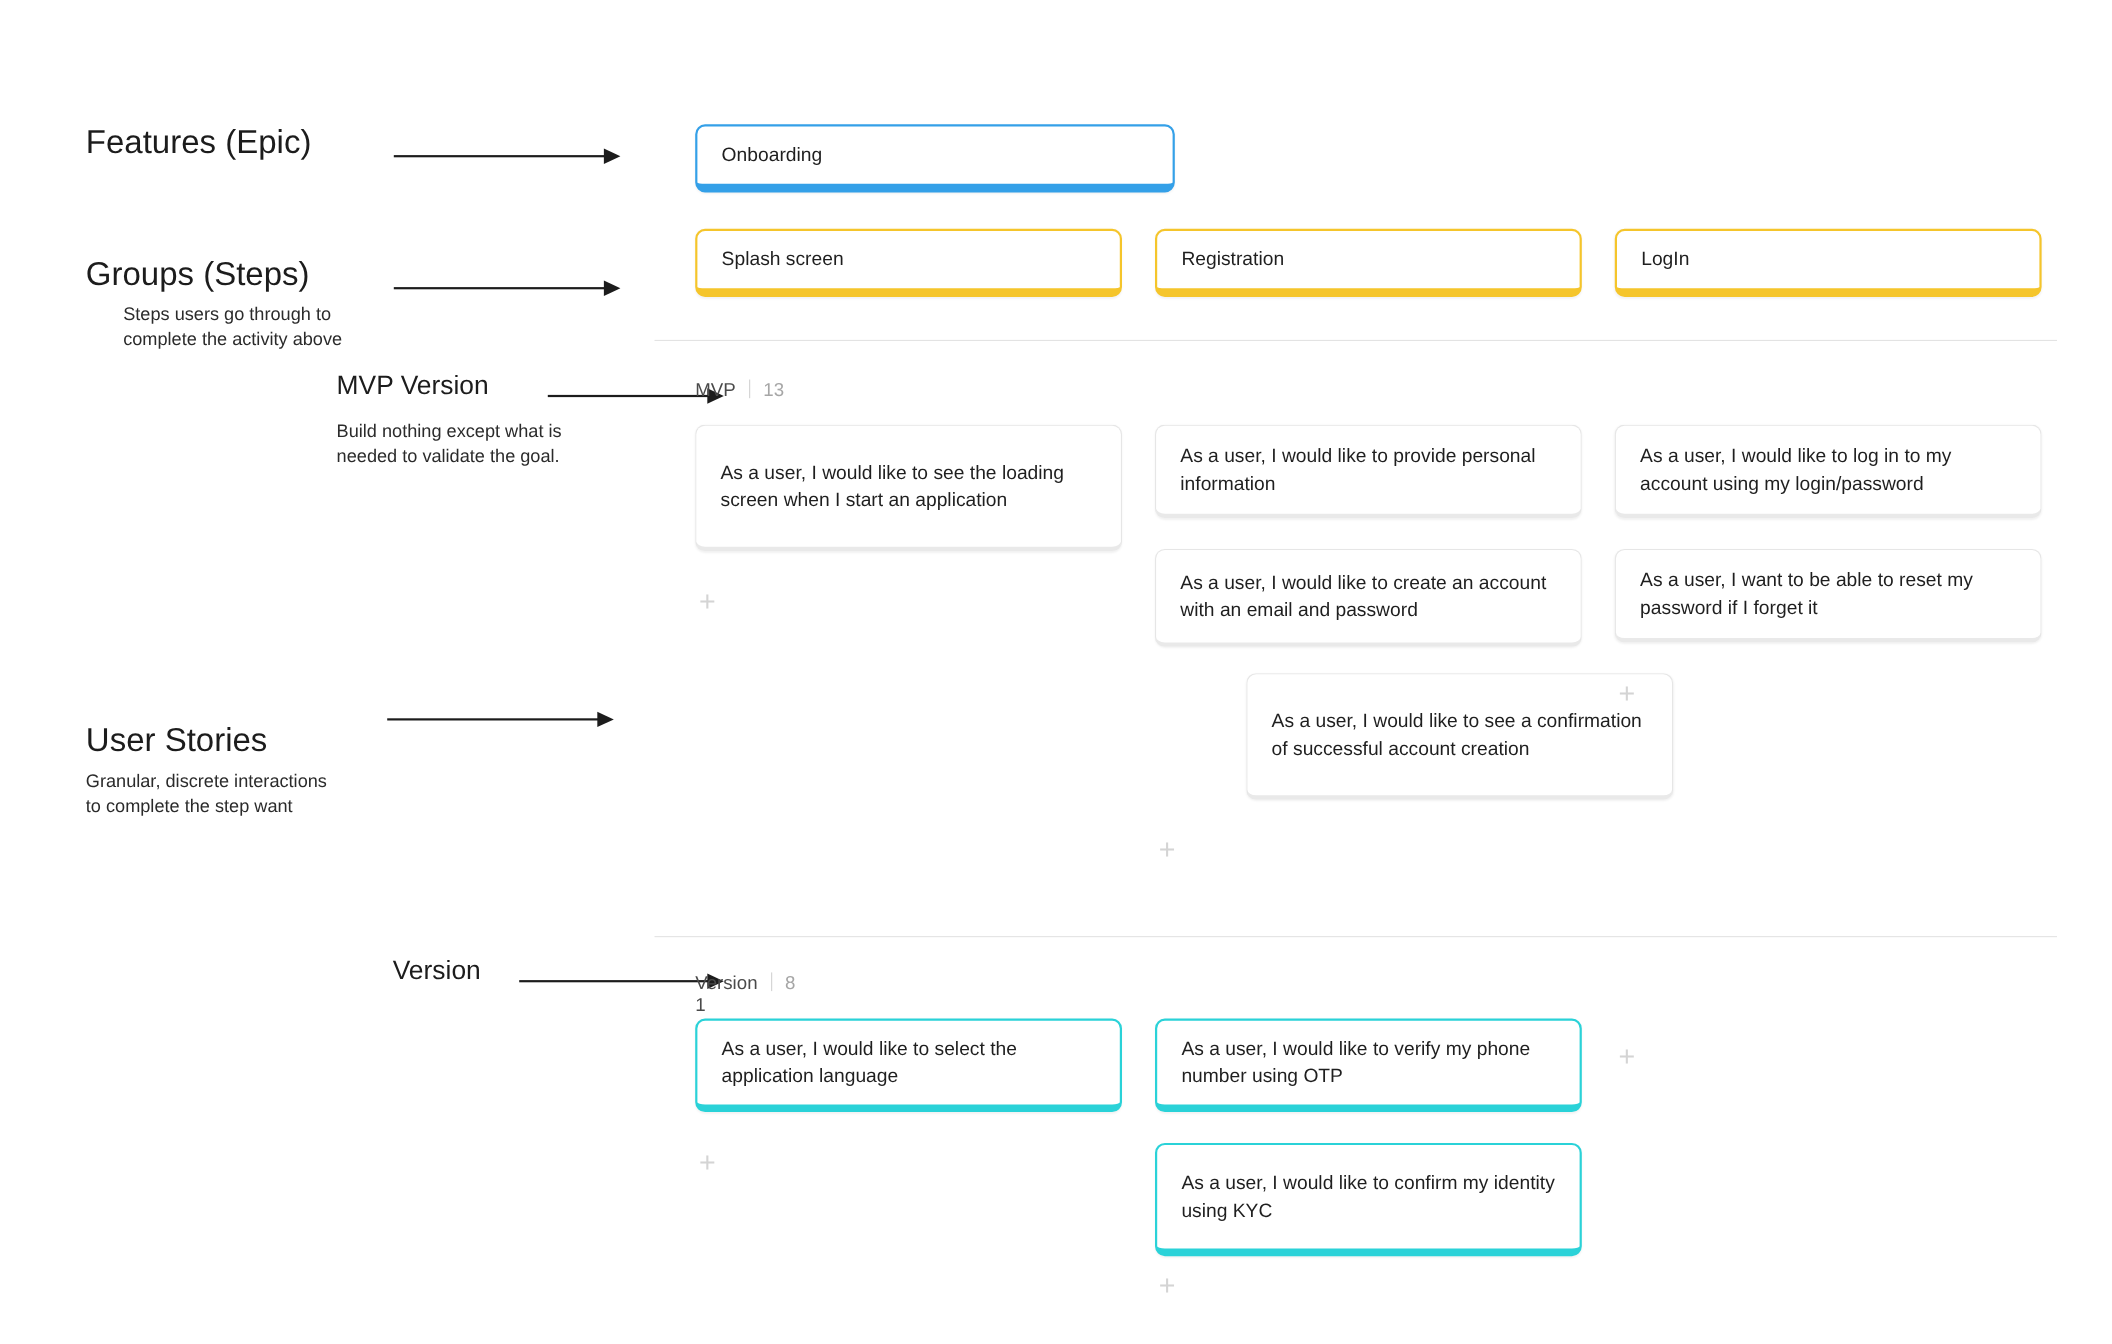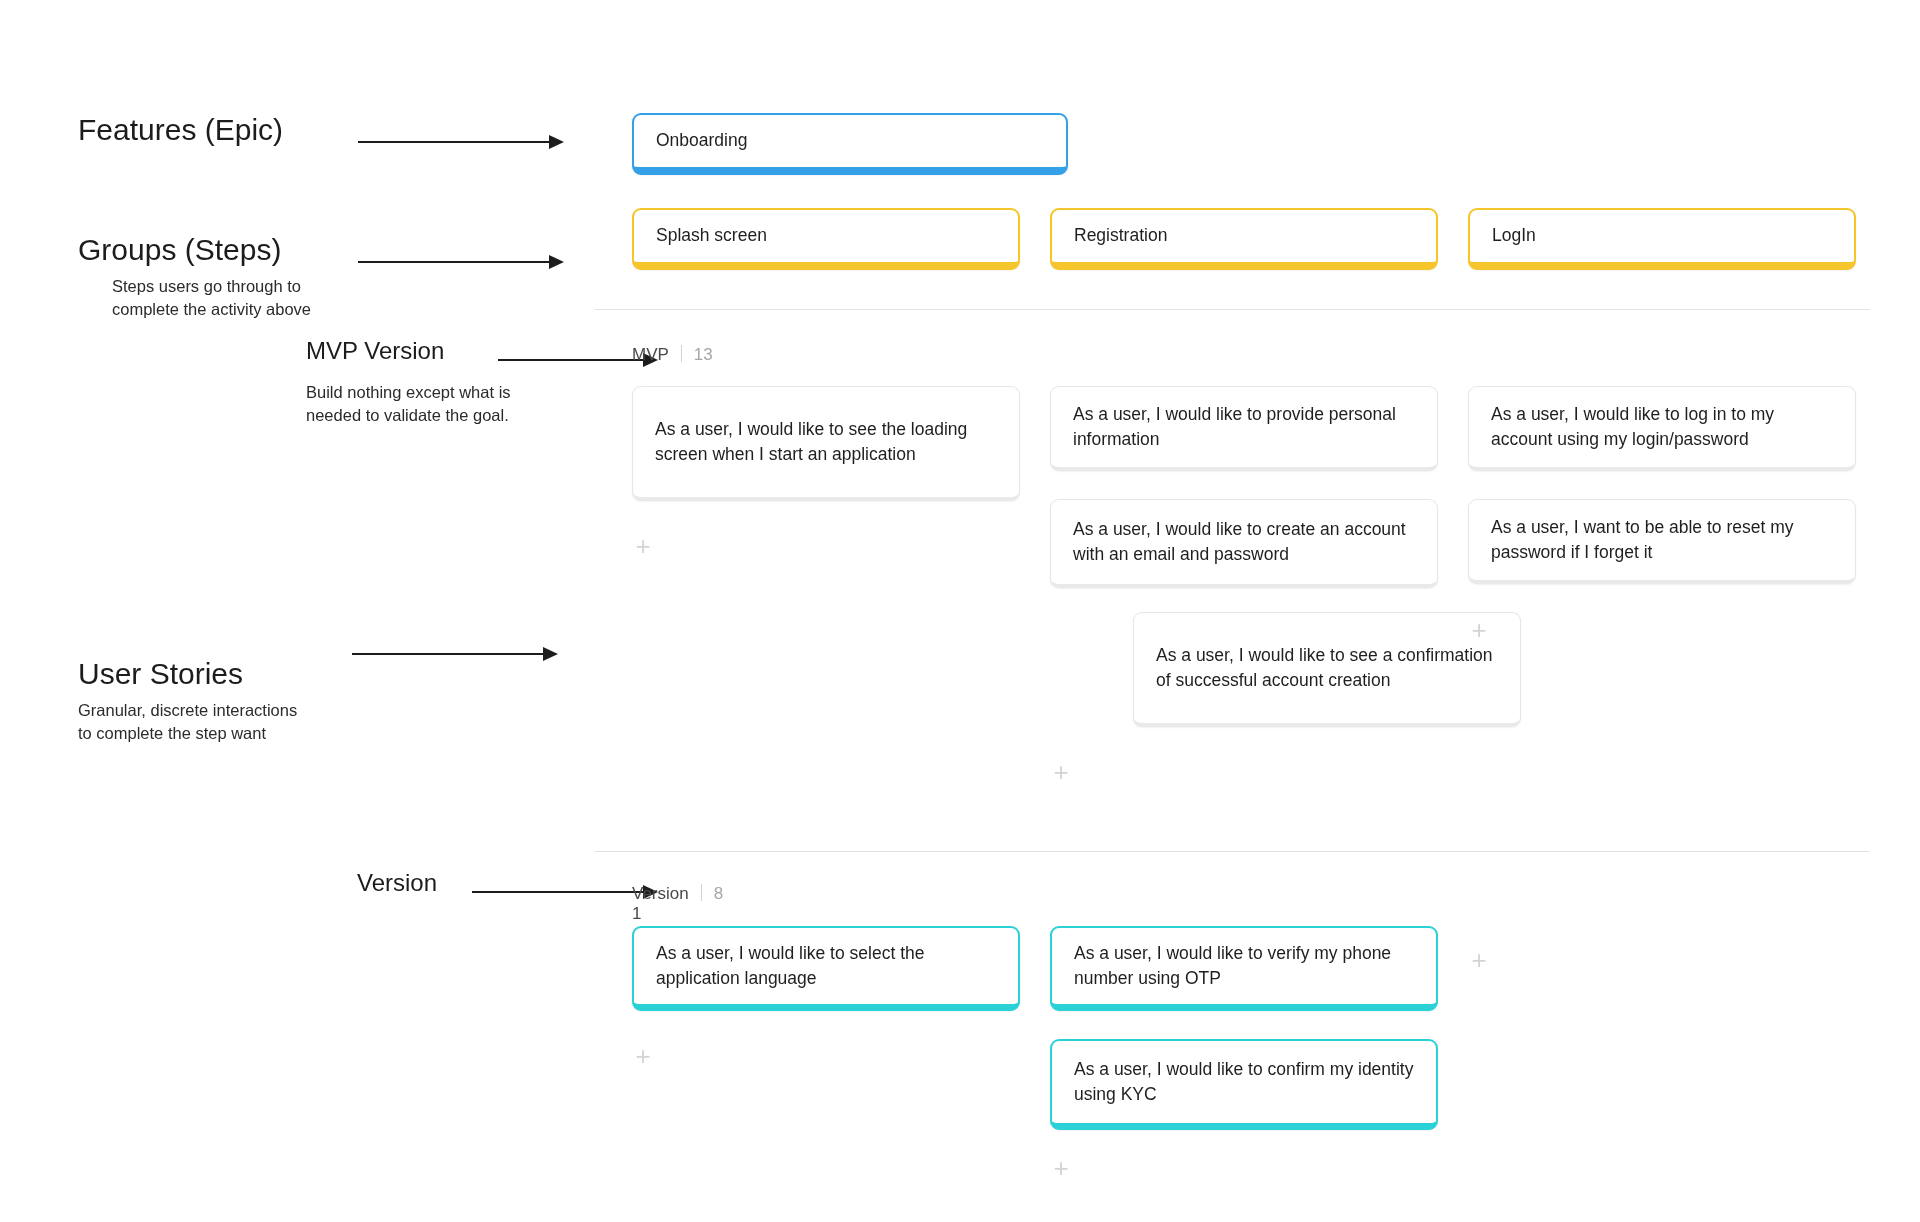--- a/index.html
+++ b/index.html
@@ -256,21 +256,21 @@
     </div>
 
     <div class="card story-cyan" style="left:632px; top:926px; width:388px; height:85px;">
       <div class="card-text">As a user, I would like to select the application language</div>
     </div>
     <div class="plus-btn" style="left:632px; top:1046px;">+</div>
 
     <div class="card story-cyan" style="left:1050px; top:926px; width:388px; height:85px;">
       <div class="card-text">As a user, I would like to verify my phone number using OTP</div>
     </div>
-    <div class="card story-cyan" style="left:1050px; top:1039px; width:388px; height:91px;">
+    <div class="card story-cyan" style="left:1050px; top:1039px; width:388px; height:103px;">
       <div class="card-text">As a user, I would like to confirm my identity using KYC</div>
     </div>
     <div class="plus-btn" style="left:1050px; top:1158px;">+</div>
 
     <div class="plus-btn" style="left:1468px; top:950px;">+</div>
 
   </div>
 </div>
 
 </body></html>

